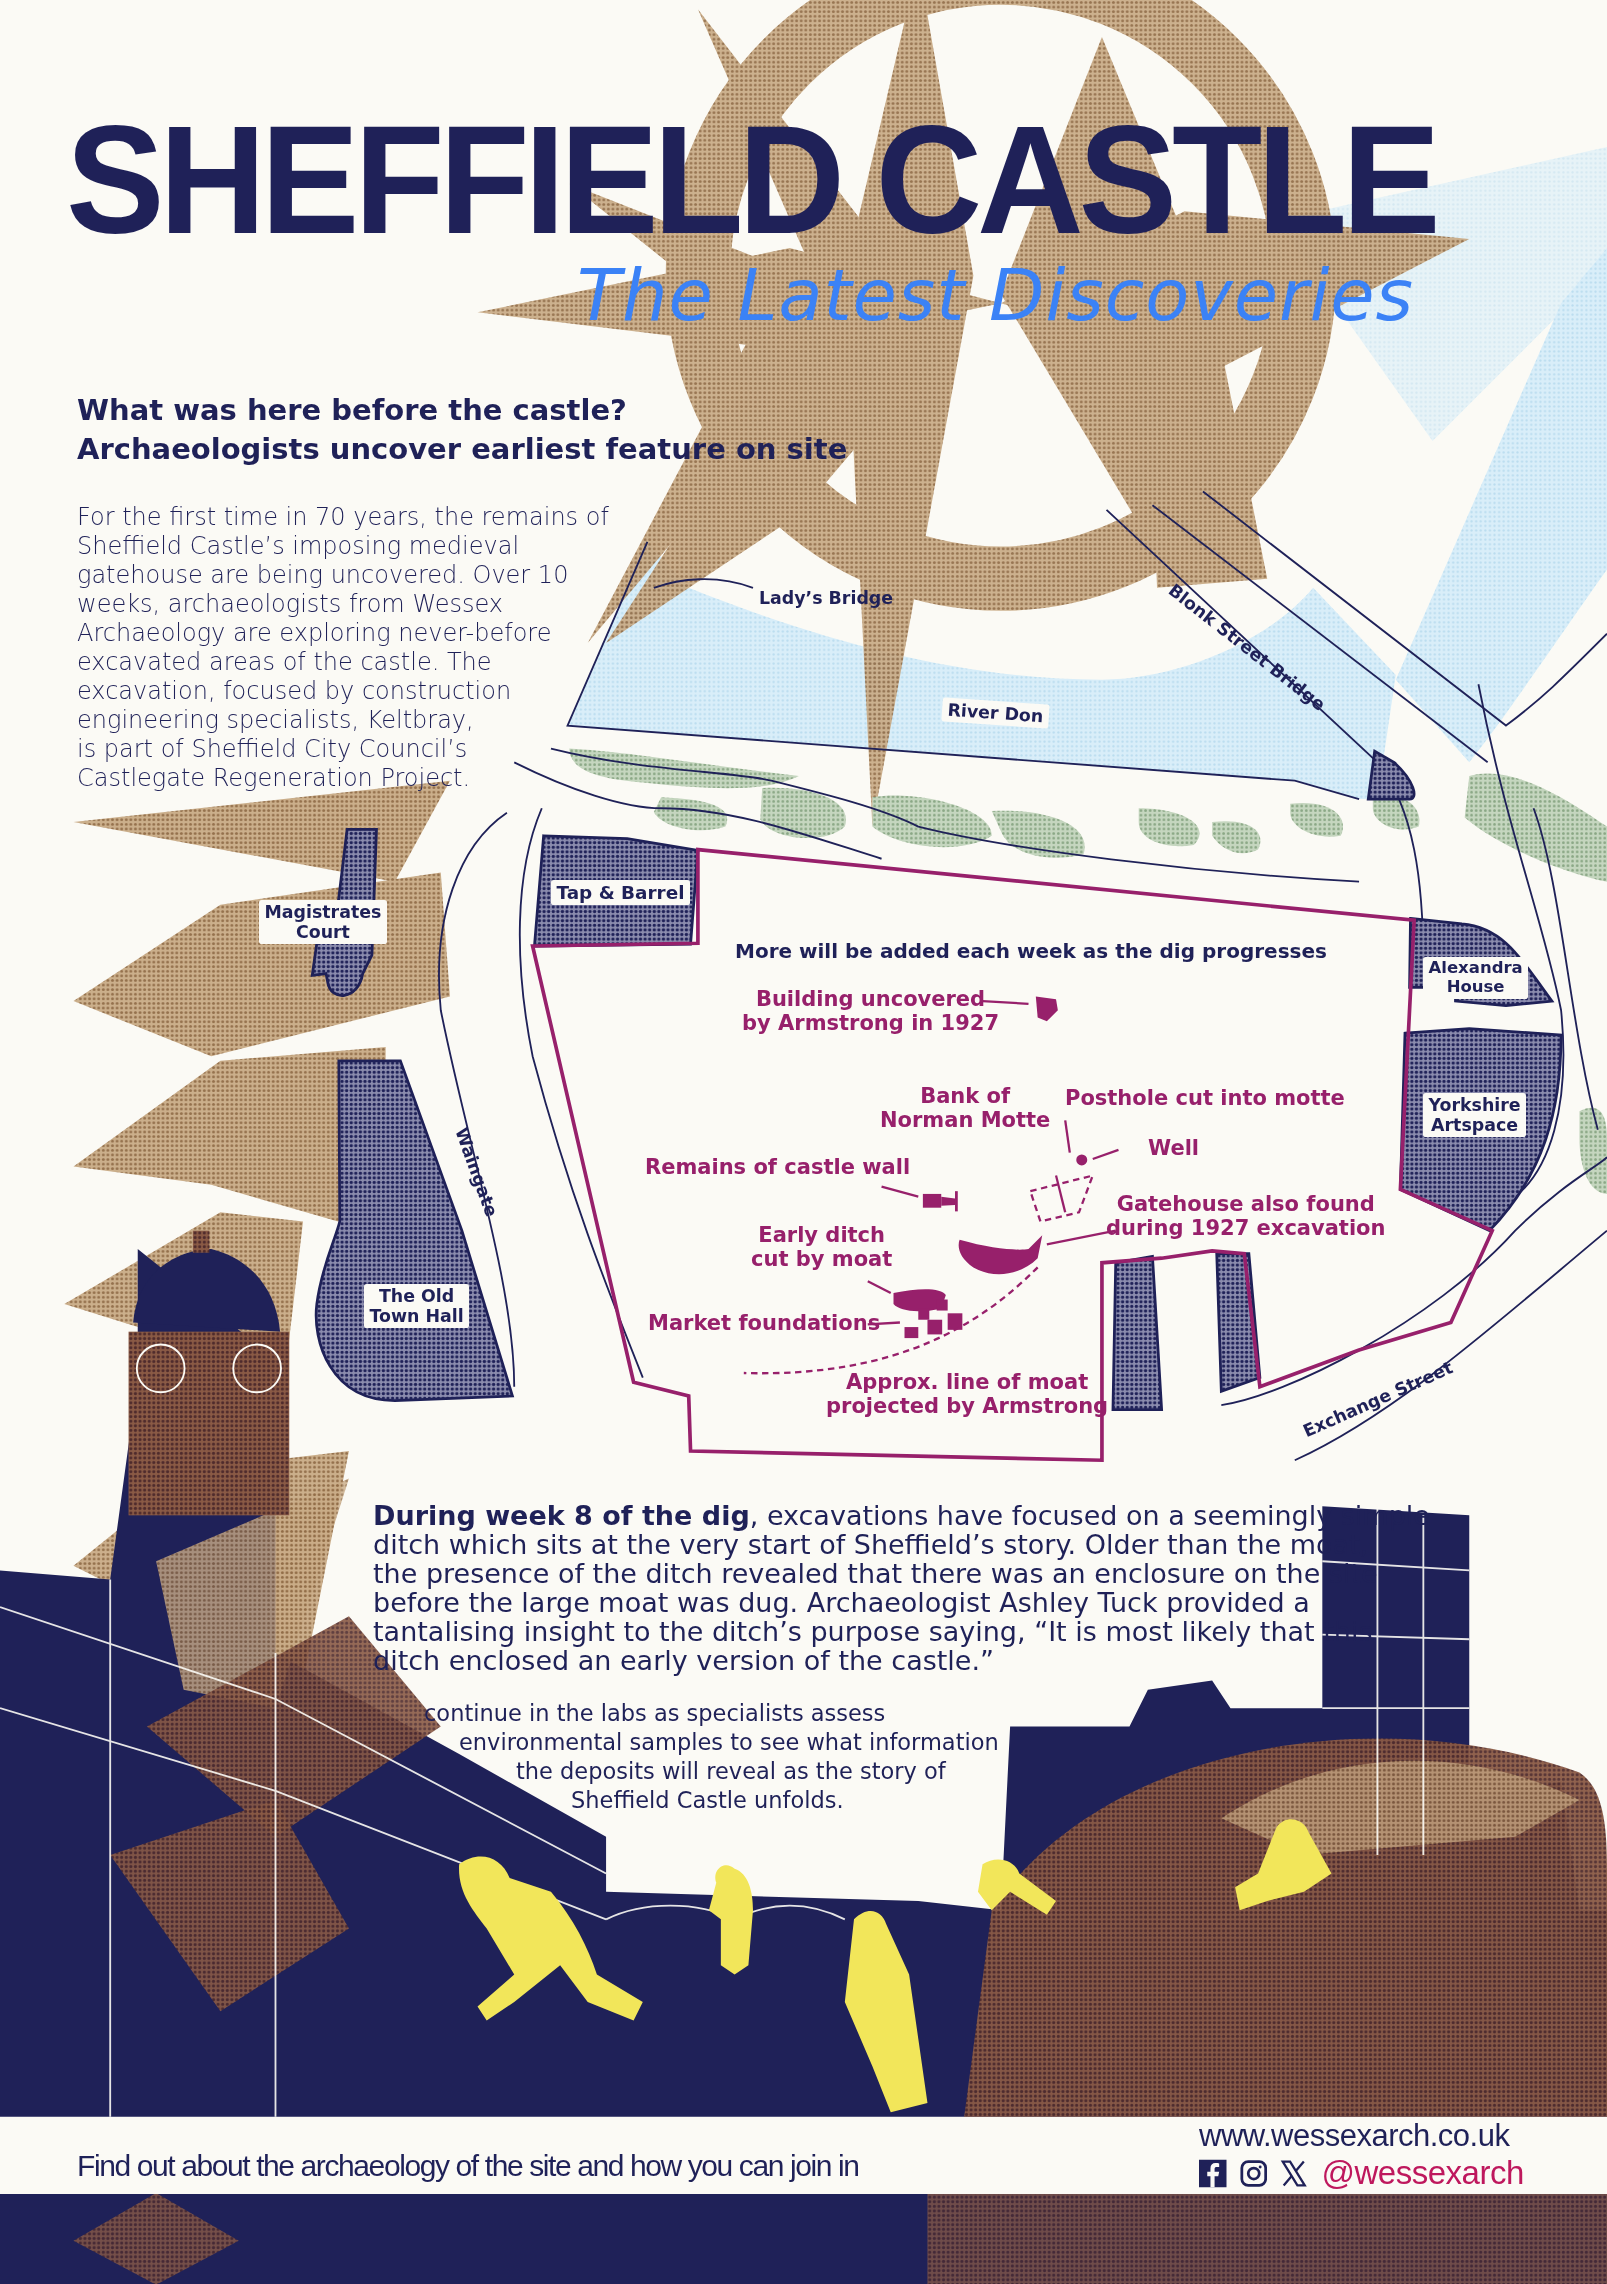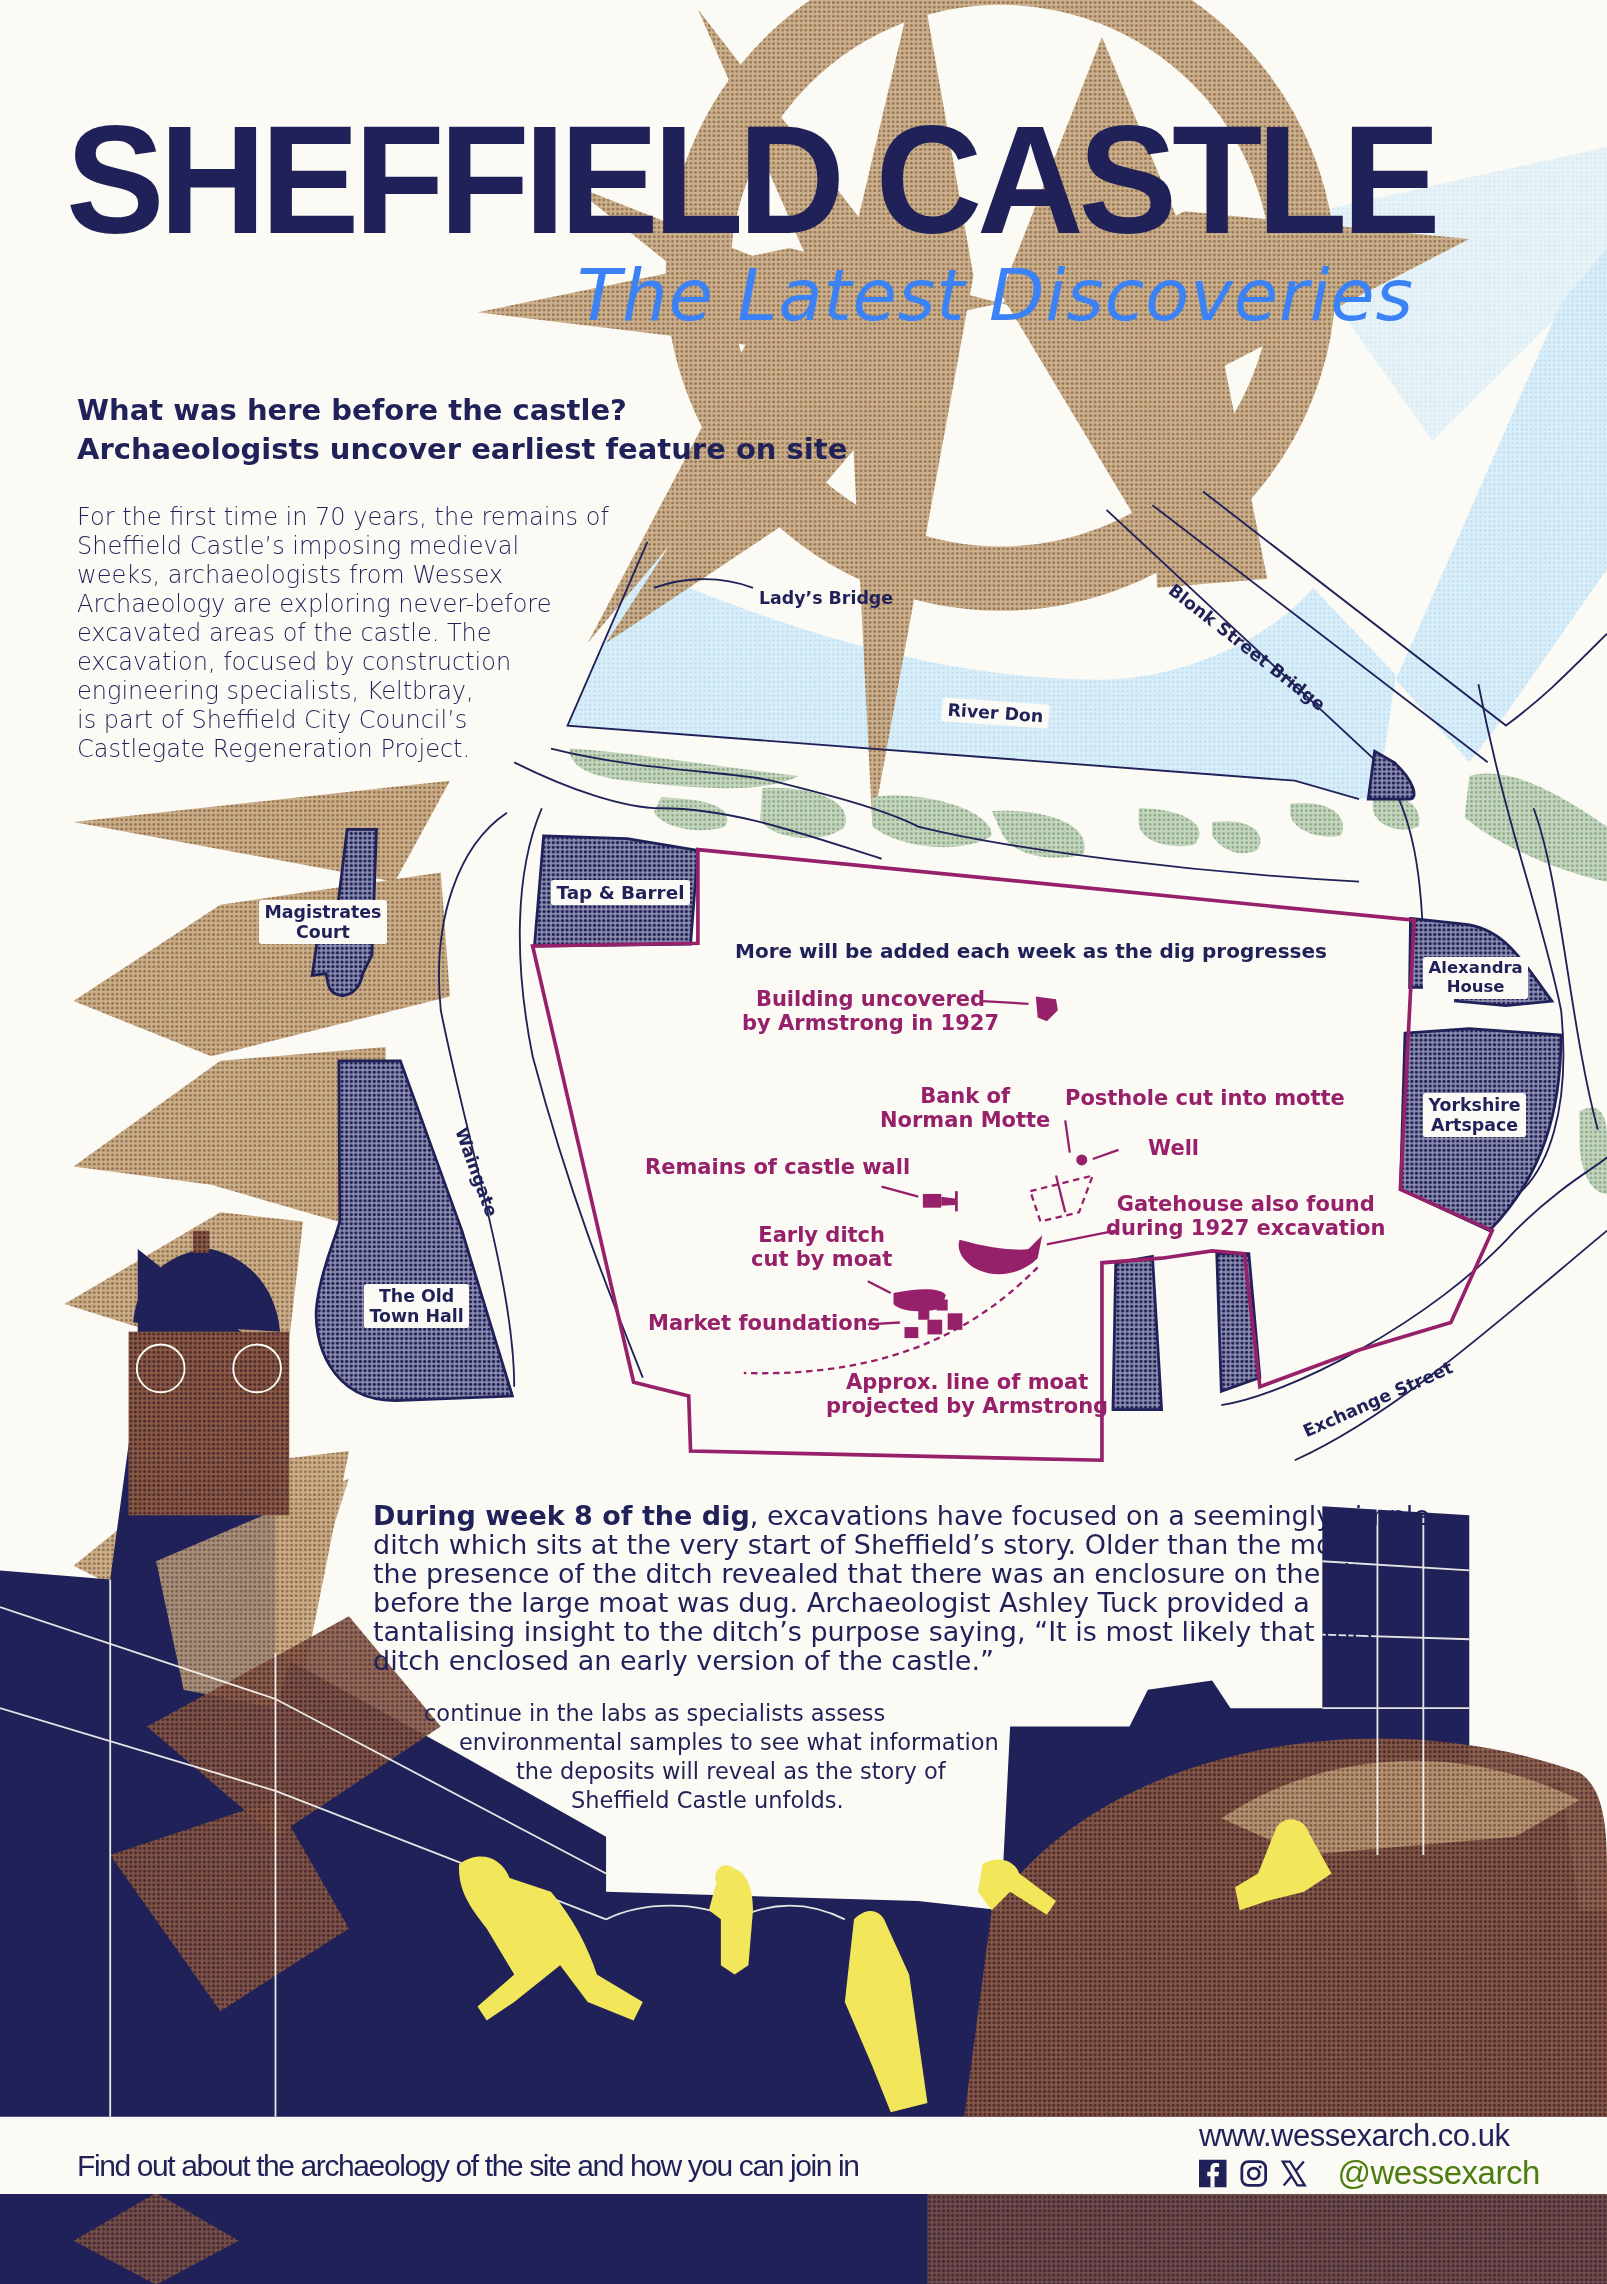--- a/index.html
+++ b/index.html
@@ -16,21 +16,21 @@
   .mag { color:#97206b; font-weight:700; font-size:21px; text-align:center; }
   .navy-note { color:#1f2158; font-weight:700; font-size:20px; }
   .body2 { position:absolute; left:373px; top:1501px; width:882px; font-family:"DejaVu Sans", sans-serif; font-size:27px; line-height:29px; color:#1f2158; }
   .body2 span.l { display:block; white-space:nowrap; }
   .body3 { position:absolute; left:367px; top:1699px; font-family:"DejaVu Sans", sans-serif; font-size:22.5px; line-height:29px; color:#1f2158; }
   .body3 span { display:block; white-space:nowrap; }
   .footer-band { position:absolute; left:0; top:2117px; width:1607px; height:77px; background:#fbfaf5; }
   .footer-cta { position:absolute; left:77px; top:2149px; font-family:"Liberation Sans", sans-serif; font-size:30px; color:#1f2158; letter-spacing:-1.4px; white-space:nowrap; }
   .footer-url { position:absolute; left:1199px; top:2118px; font-family:"Liberation Sans", sans-serif; font-size:31px; color:#1f2158; letter-spacing:-0.5px; white-space:nowrap; }
   .footer-social { position:absolute; left:1199px; top:2154px; display:flex; align-items:center; gap:13px; }
-  .footer-handle { font-family:"Liberation Sans", sans-serif; font-size:33px; color:#4d7c0f; letter-spacing:-0.5px; white-space:nowrap; margin-left:17px; }
+  .footer-handle { font-family:"Liberation Sans", sans-serif; font-size:33px; color:#be185d; letter-spacing:-0.5px; white-space:nowrap; margin-left:1px; }
   .ico { width:27.5px; height:33px; display:inline-block; }
 </style>
 </head>
 <body>
 
 <svg class="layer" width="1607" height="2285" viewBox="0 0 1750 2488">
   <defs>
     <pattern id="dotTan" width="5" height="5" patternUnits="userSpaceOnUse">
       <rect width="5" height="5" fill="#c9ab86"></rect>
       <circle cx="2.5" cy="2.5" r="1.6" fill="#8f6a44"></circle>
@@ -198,20 +198,21 @@
 <div class="title">SHEFFIELD CASTLE</div>
 <div class="subtitle">The Latest Discoveries</div>
 
 <div class="headline">
   <div>What was here before the castle?</div>
   <div>Archaeologists uncover earliest feature on site</div>
 </div>
 <div class="intro">
   <span>For the first time in 70 years, the remains of</span>
   <span>Sheffield Castle’s imposing medieval</span>
+  <span>gatehouse are being uncovered. Over 10</span>
   <span>weeks, archaeologists from Wessex</span>
   <span>Archaeology are exploring never-before</span>
   <span>excavated areas of the castle. The</span>
   <span>excavation, focused by construction</span>
   <span>engineering specialists, Keltbray,</span>
   <span>is part of Sheffield City Council’s</span>
   <span>Castlegate Regeneration Project.</span>
 </div>
 
 <div class="lbl road" style="left:759px;top:588px;">Lady’s Bridge</div>

